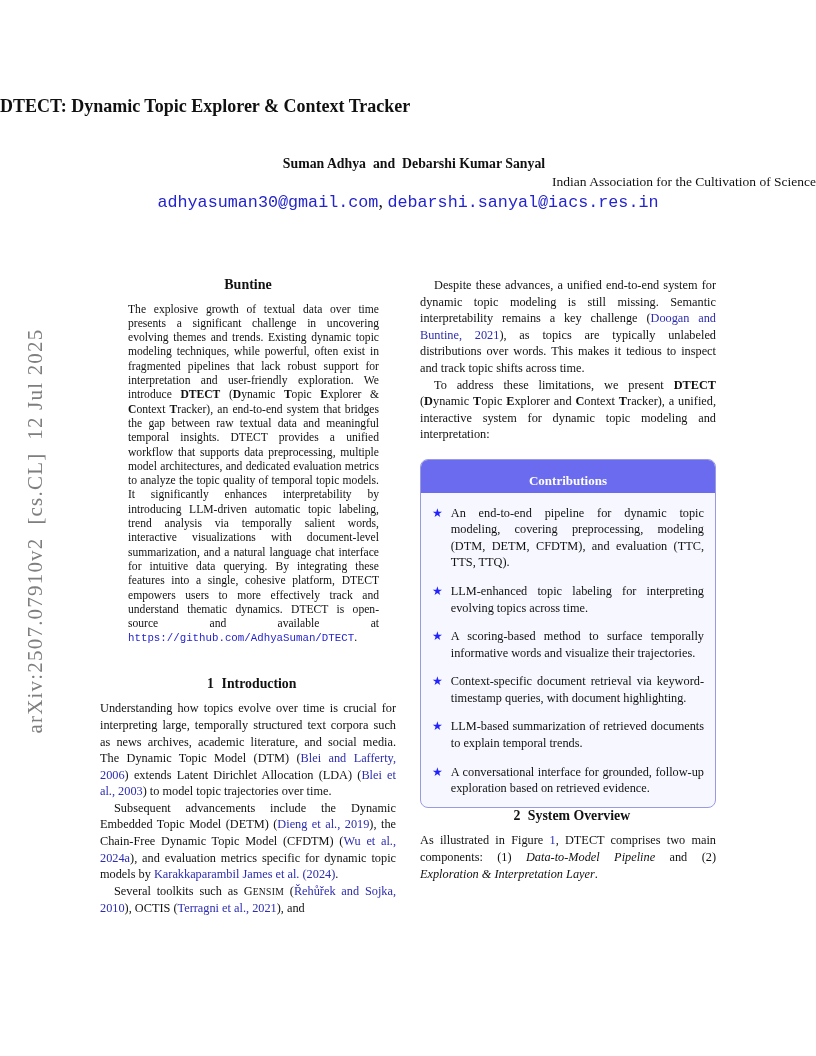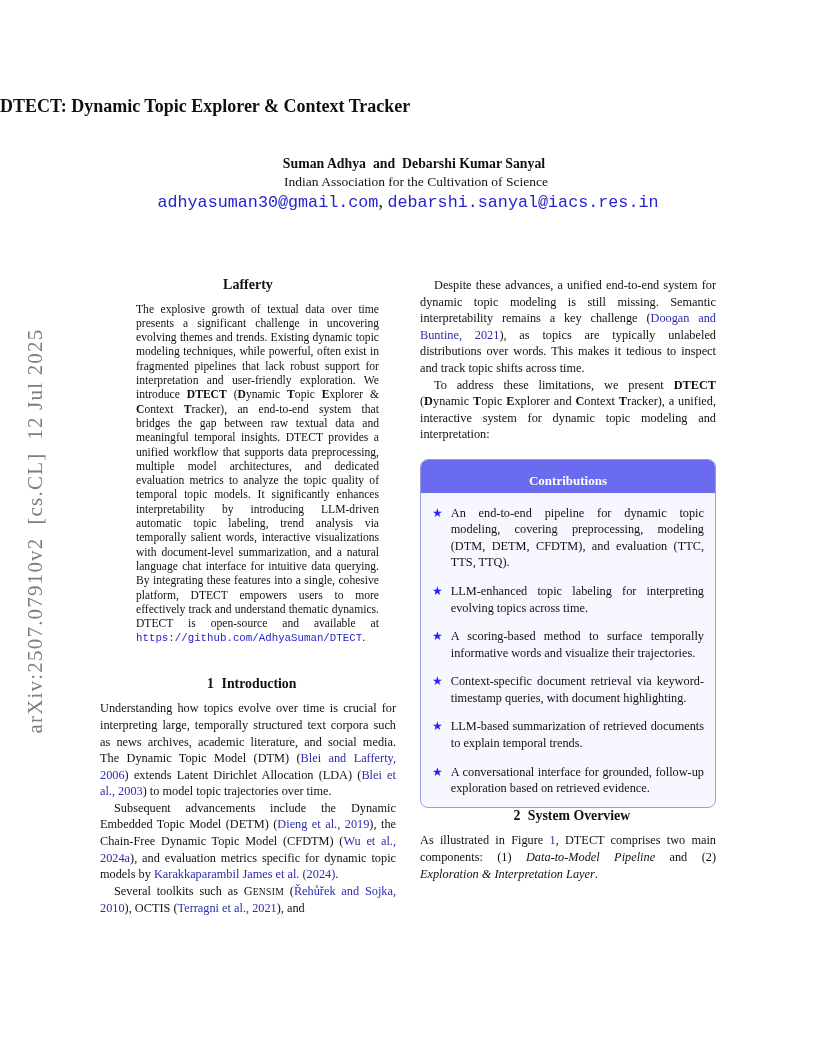--- a/index.html
+++ b/index.html
@@ -27,37 +27,37 @@
   .title{
     position:absolute;top:96px;left:0;right:0;margin:0;
     font-size:18px;font-weight:bold;
   }
   .authors{
     position:absolute;top:156px;left:12px;right:0;
     text-align:center;font-size:13.8px;font-weight:bold;white-space:pre;
   }
   .affiliation{
     position:absolute;top:174px;left:16px;right:0;
-    text-align:center;font-size:13.5px;
+    text-align:right;font-size:13.5px;
   }
   .emails{
     position:absolute;top:191px;left:0;right:0;
     text-align:center;font-size:18px;
   }
   .col{
     position:absolute;top:277px;width:296px;
     font-size:12.3px;line-height:16.6px;text-align:justify;
   }
   .col.left{left:100px;}
   .col.right{left:420px;}
   .abs-head{
     text-align:center;font-size:14px;font-weight:bold;margin:0 0 9px 0;
   }
   .abs-body{
-    margin:0 17px 0 36px;font-size:11.6px;line-height:14.3px;
+    margin:0 17px 0 28px;font-size:11.6px;line-height:14.3px;
   }
   p.body{margin:0;}
   p.indent{text-indent:14px;}
   h2.sec{
     font-size:13.8px;font-weight:bold;margin:0 0 8px 0;text-align:center;
   }
   h2.sec1{margin-top:30px;}
   h2.sec2{}
   .secnum{display:inline-block;min-width:22px;}
   .b{font-weight:bold;}
@@ -93,21 +93,21 @@
 <div class="page">
 
   <div class="watermark">arXiv:2507.07910v2  [cs.CL]  12 Jul 2025</div>
 
   <h1 class="title">DTECT: Dynamic Topic Explorer &amp; Context Tracker</h1>
   <div class="authors">Suman Adhya  and  Debarshi Kumar Sanyal</div>
   <div class="affiliation">Indian Association for the Cultivation of Science</div>
   <div class="emails"><span class="mono">adhyasuman30@gmail.com</span><span>, </span><span class="mono">debarshi.sanyal@iacs.res.in</span></div>
 
   <div class="col left">
-    <div class="abs-head">Lafferty</div>
+    <div class="abs-head">Buntine</div>
     <p class="abs-body"><span>The explosive growth of textual data over time presents a significant challenge in uncovering evolving themes and trends. Existing dynamic topic modeling techniques, while powerful, often exist in fragmented pipelines that lack robust support for interpretation and user-friendly exploration. We introduce </span><span class="b">DTECT</span><span> (</span><span class="b">D</span><span>ynamic </span><span class="b">T</span><span>opic </span><span class="b">E</span><span>xplorer &amp; </span><span class="b">C</span><span>ontext </span><span class="b">T</span><span>racker), an end-to-end system that bridges the gap between raw textual data and meaningful temporal insights. DTECT provides a unified workflow that supports data preprocessing, multiple model architectures, and dedicated evaluation metrics to analyze the topic quality of temporal topic models. It significantly enhances interpretability by introducing LLM-driven automatic topic labeling, trend analysis via temporally salient words, interactive visualizations with document-level summarization, and a natural language chat interface for intuitive data querying. By integrating these features into a single, cohesive platform, DTECT empowers users to more effectively track and understand thematic dynamics. DTECT is open-source and available at </span><span class="mono">https://github.com/AdhyaSuman/DTECT</span><span>.</span></p>
 
     <h2 class="sec sec1">
       <span class="secnum">1</span><span>Introduction</span>
     </h2>
     <p class="body"><span>Understanding how topics evolve over time is crucial for interpreting large, temporally structured text corpora such as news archives, academic literature, and social media. The Dynamic Topic Model (DTM) (</span><span class="link">Blei and Lafferty, 2006</span><span>) extends Latent Dirichlet Allocation (LDA) (</span><span class="link">Blei et al., 2003</span><span>) to model topic trajectories over time.</span></p>
     <p class="body indent"><span>Subsequent advancements include the Dynamic Embedded Topic Model (DETM) (</span><span class="link">Dieng et al., 2019</span><span>), the Chain-Free Dynamic Topic Model (CFDTM) (</span><span class="link">Wu et al., 2024a</span><span>), and evaluation metrics specific for dynamic topic models by </span><span class="link">Karakkaparambil James et al. (2024)</span><span>.</span></p>
     <p class="body indent"><span>Several toolkits such as G</span><span class="sc">ENSIM</span><span> (</span><span class="link">Řehůřek and Sojka, 2010</span><span>), OCTIS (</span><span class="link">Terragni et al., 2021</span><span>), and</span></p>
   </div>
 

